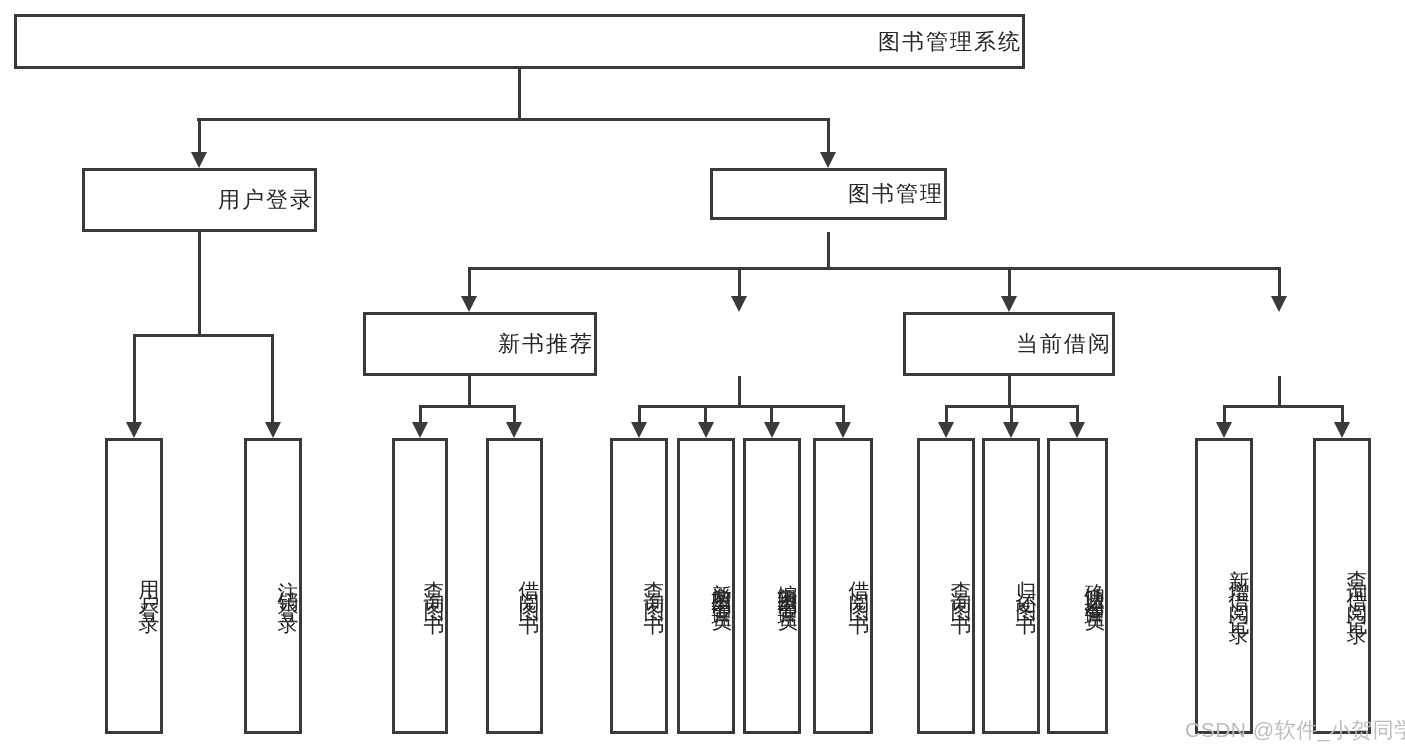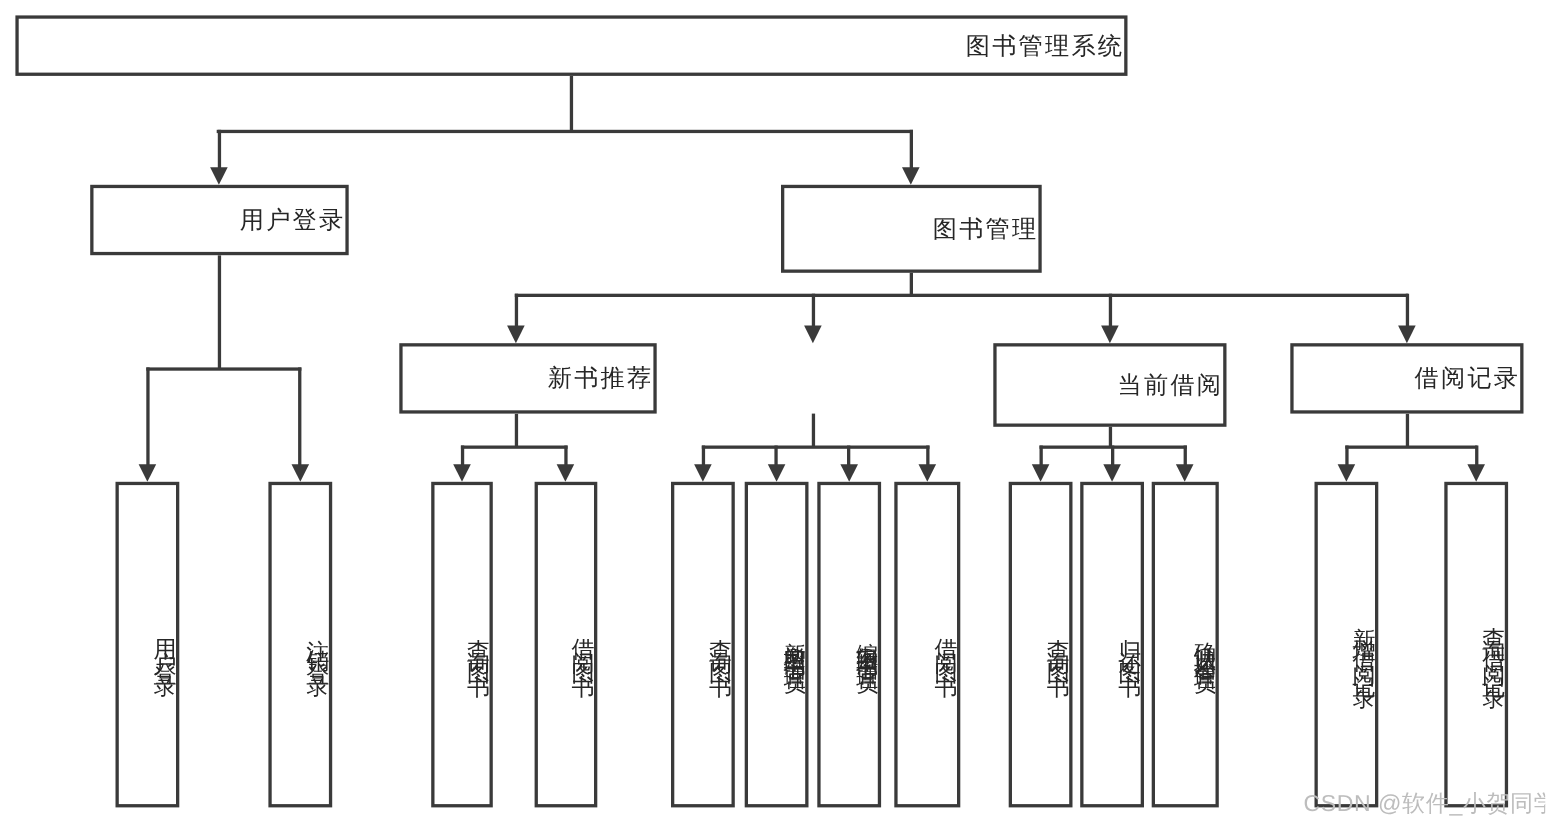--- a/index.html
+++ b/index.html
@@ -38,36 +38,33 @@
 <div class="canvas">
 
   <div class="box" style="left:14px;top:14px;width:1011px;height:55px">
     <span>图书管理系统</span>
   </div>
 
   <div class="box" style="left:82px;top:168px;width:235px;height:64px">
     <span>用户登录</span>
   </div>
 
-  <div class="box" style="left:710px;top:168px;width:237px;height:80px">
+  <div class="box" style="left:710px;top:168px;width:237px;height:52px">
     <span>图书管理</span>
   </div>
 
   <div class="box" style="left:363px;top:312px;width:234px;height:64px">
     <span>新书推荐</span>
   </div>
 
 
-  <div class="box" style="left:903px;top:312px;width:212px;height:76px">
+  <div class="box" style="left:903px;top:312px;width:212px;height:64px">
     <span>当前借阅</span>
   </div>
 
-  <div class="box" style="left:1173px;top:312px;width:212px;height:64px">
-    <span>借阅记录</span>
-  </div>
 
   <div class="box leaf" style="left:105px;top:438px;width:58px;height:296px">
     <span>用户登录</span>
   </div>
 
   <div class="box leaf" style="left:244px;top:438px;width:58px;height:296px">
     <span>注销登录</span>
   </div>
 
   <div class="box leaf" style="left:392px;top:438px;width:56px;height:296px">

